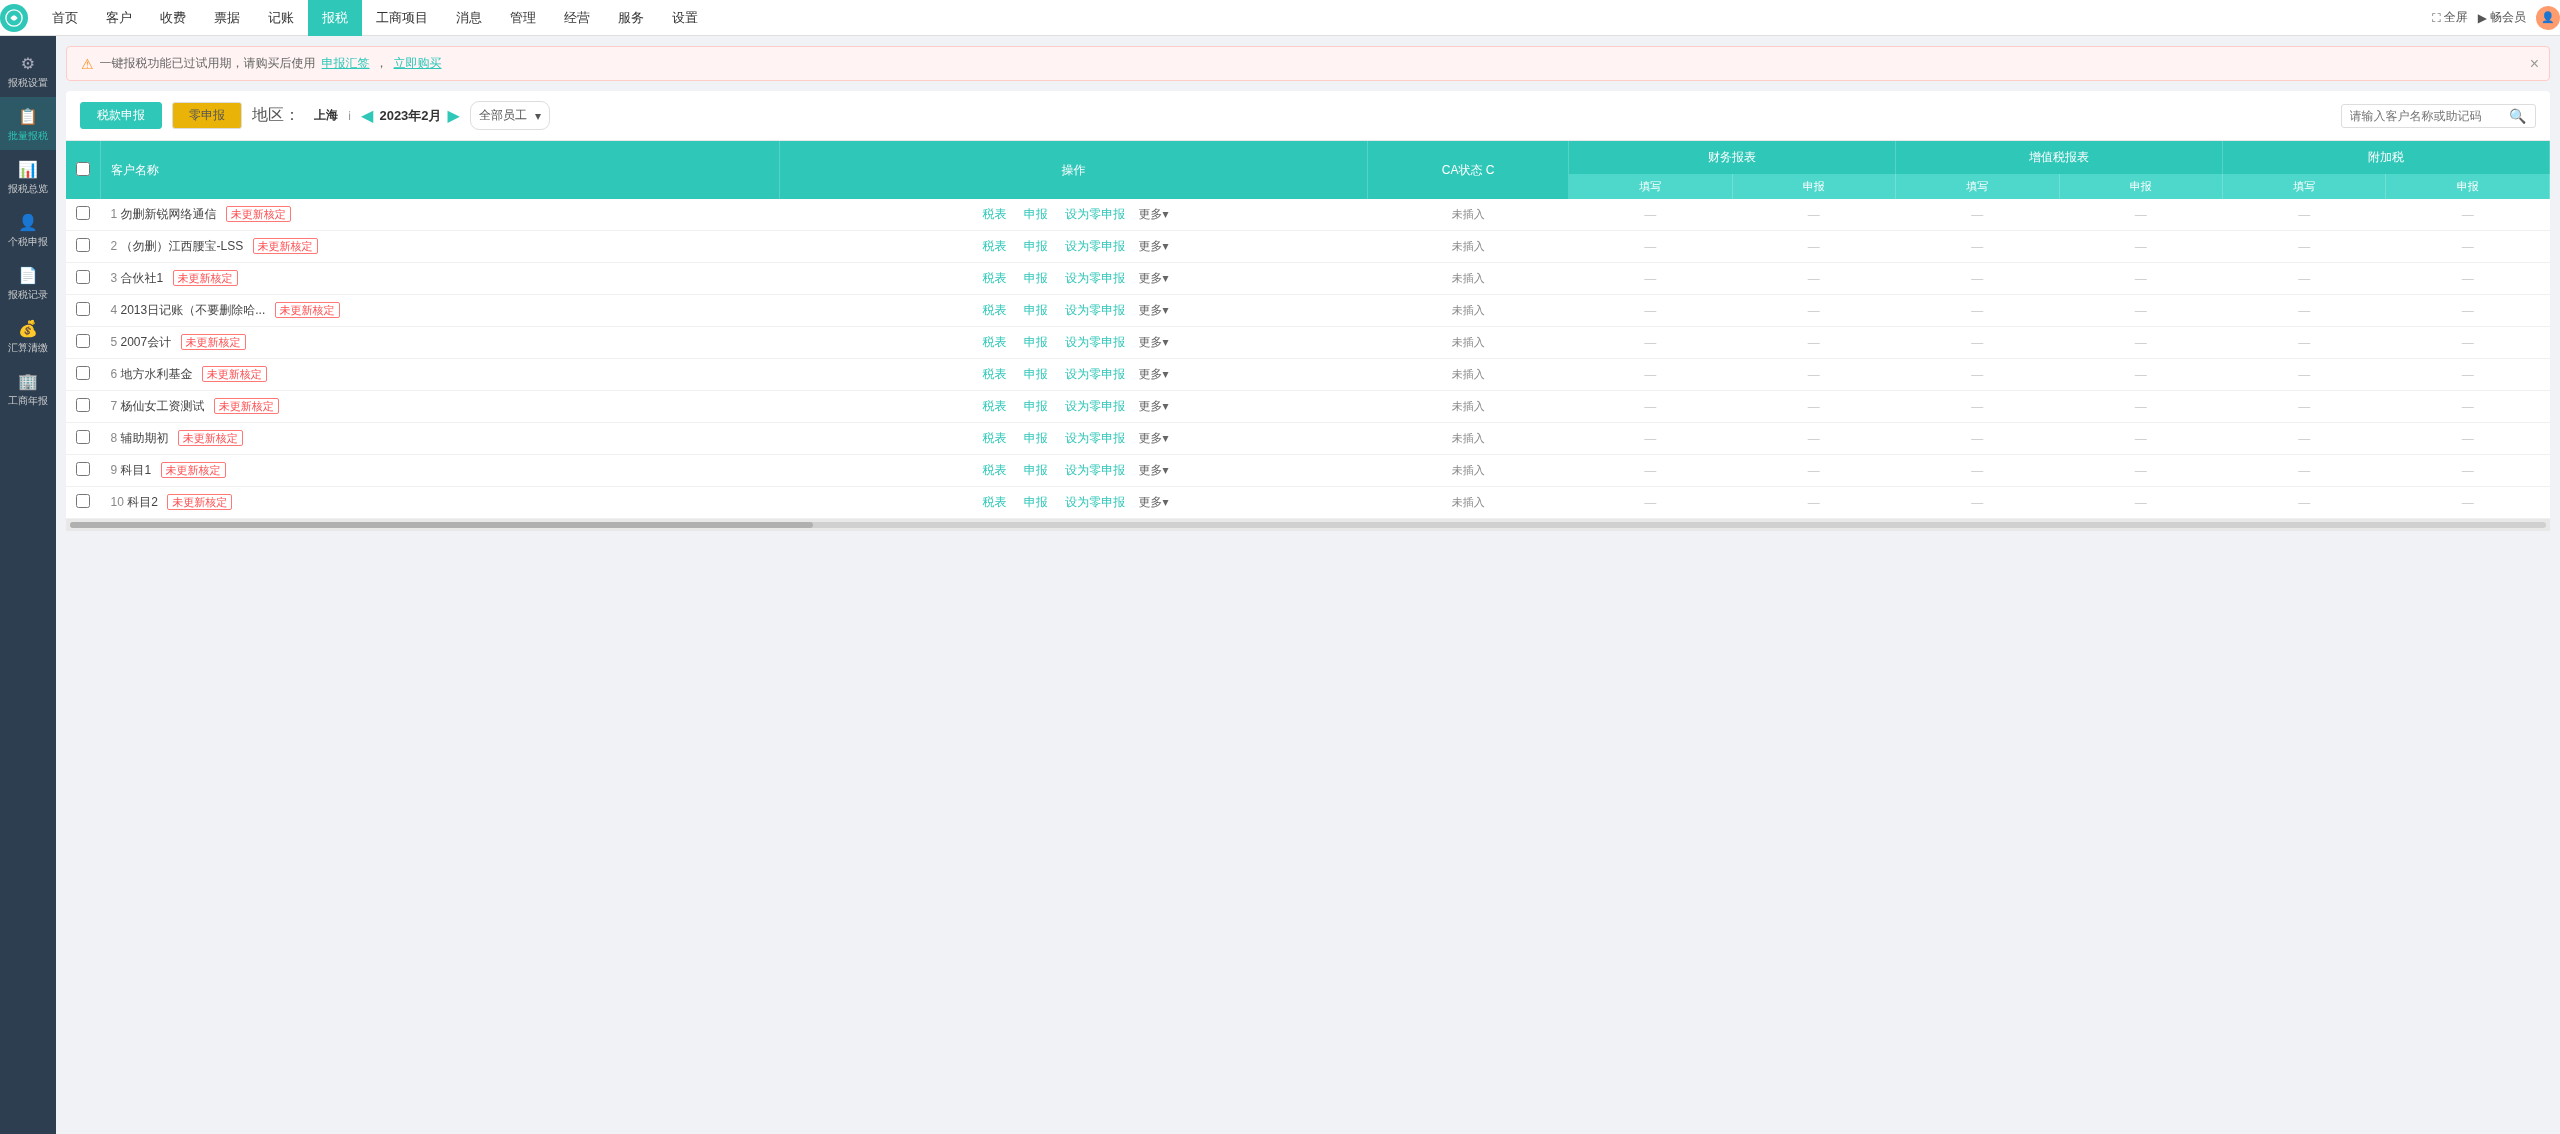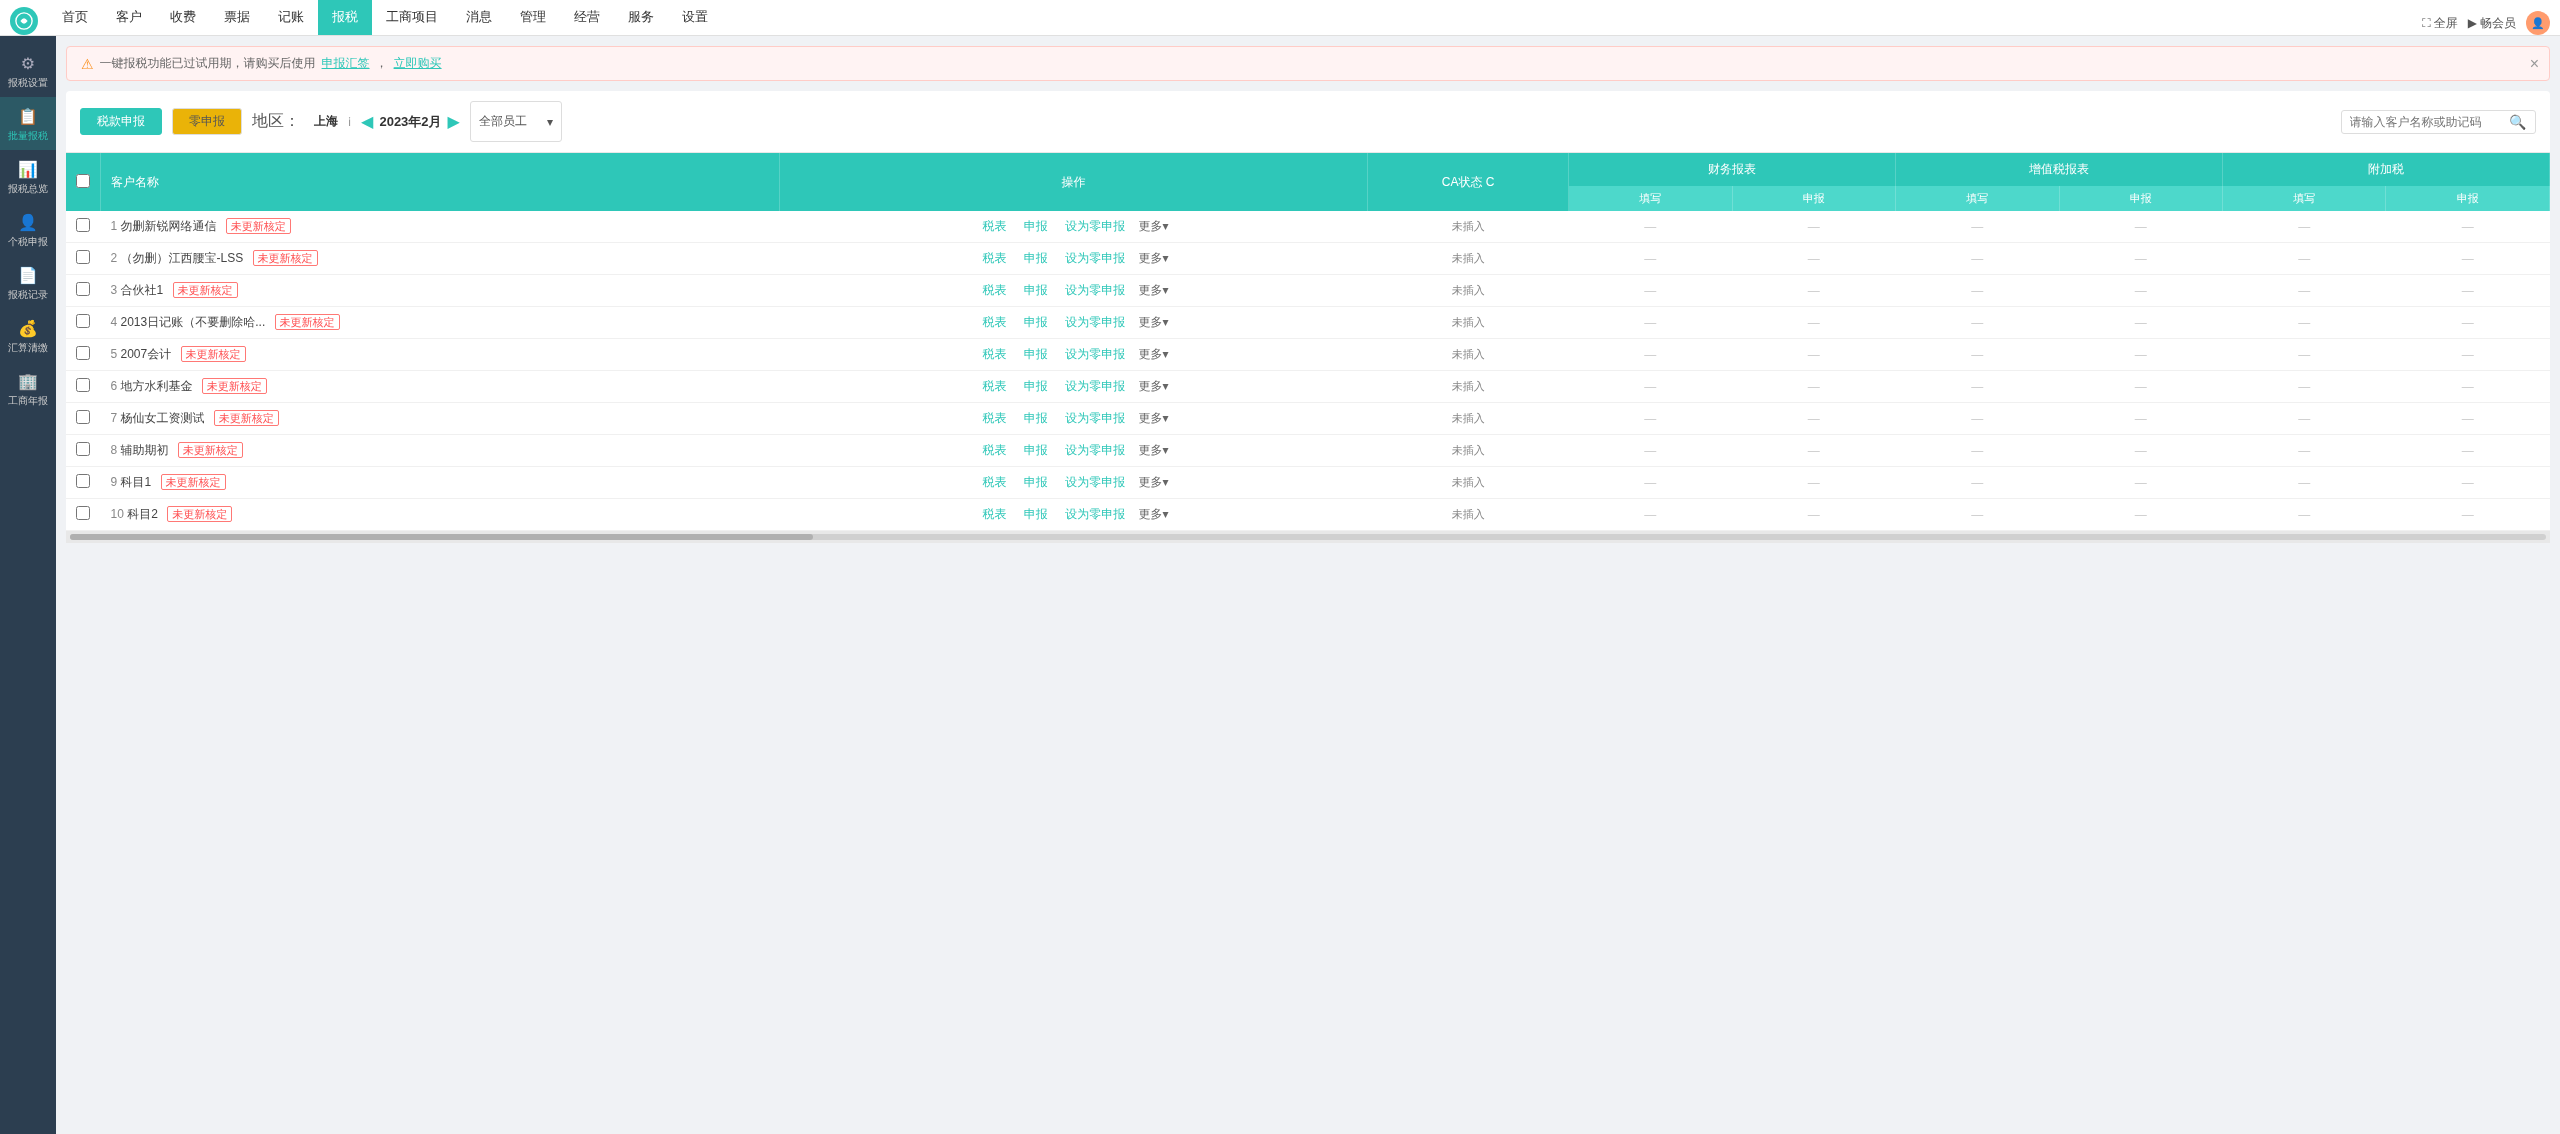--- a/index.html
+++ b/index.html
@@ -1,19 +1,19 @@
 <!DOCTYPE html>
 <html><head>
   <meta charset="utf-8">
   <style>
     * { box-sizing: border-box; margin: 0; padding: 0; }
     body { font-family: 'Microsoft YaHei', Arial, sans-serif; font-size: 12px; background: #f0f2f5; display: flex; flex-direction: column; height: 100vh; overflow: hidden; }
 
     
-    .top-nav { background: #fff; height: 36px; display: flex; align-items: flex-end; border-bottom: 1px solid #e0e0e0; padding: 0 10px; flex-shrink: 0; }
+    .top-nav { background: #fff; height: 36px; display: flex; align-items: center; border-bottom: 1px solid #e0e0e0; padding: 0 0; flex-shrink: 0; }
     .top-nav .logo { width: 28px; height: 28px; background: #2ec7b8; border-radius: 50%; display: flex; align-items: center; justify-content: center; margin-right: 10px; }
     .top-nav .logo svg { width: 18px; height: 18px; }
     .top-nav .nav-items { display: flex; flex: 1; }
     .top-nav .nav-item { padding: 0 14px; height: 36px; display: flex; align-items: center; cursor: pointer; color: #333; font-size: 13px; }
     .top-nav .nav-item.active { background: #2ec7b8; color: #fff; }
     .top-nav .nav-right { display: flex; align-items: center; gap: 10px; margin-left: auto; font-size: 12px; color: #666; }
     .top-nav .nav-right .fullscreen-btn, .top-nav .nav-right .vip-btn { display: flex; align-items: center; gap: 3px; cursor: pointer; color: #555; font-size: 12px; }
     .top-nav .nav-right .avatar { width: 24px; height: 24px; background: #ff9c6e; border-radius: 50%; display: flex; align-items: center; justify-content: center; color: #fff; font-size: 11px; cursor: pointer; }
 
     
@@ -39,21 +39,21 @@
     
     .filter-bar { background: #fff; border-radius: 4px 4px 0 0; padding: 10px 14px; display: flex; align-items: center; gap: 10px; border-bottom: 1px solid #e8e8e8; }
     .tab-btn { padding: 4px 16px; border: 1px solid #ddd; border-radius: 3px; background: #eab308; cursor: pointer; font-size: 12px; color: #555; }
     .tab-btn.active { background: #2ec7b8; color: #fff; border-color: #2ec7b8; }
     .region-label { font-size: 16px; color: #555; }
     .region-value { color: #333; font-weight: bold; margin-left: 4px; }
     .info-icon { color: #999; font-size: 12px; cursor: pointer; }
     .date-nav { display: flex; align-items: center; gap: 6px; }
     .date-nav .arrow { cursor: pointer; color: #2ec7b8; font-size: 16px; }
     .date-nav .date-text { font-size: 13px; color: #333; font-weight: bold; }
-    .dept-select { border: 1px solid #ddd; border-radius: 3px; padding: 11px 8px; font-size: 12px; cursor: pointer; display: flex; align-items: center; gap: 20px; color: #555; }
+    .dept-select { border: 1px solid #ddd; border-radius: 9px; padding: 5px 8px; font-size: 12px; cursor: pointer; display: flex; align-items: center; gap: 8px; color: #555; }
     .search-box { margin-left: auto; display: flex; align-items: center; border: 1px solid #ddd; border-radius: 3px; padding: 3px 8px; background: #fff; }
     .search-box input { border: none; outline: none; font-size: 12px; color: #555; width: 160px; }
     .search-box .search-icon { color: #999; cursor: pointer; font-size: 14px; }
 
     
     .action-bar { background: #fff; padding: 8px 14px; display: flex; align-items: center; gap: 8px; border-bottom: 1px solid #e8e8e8; }
     .taxpayer-tab { padding: 4px 12px; border-bottom: 2px solid transparent; cursor: pointer; font-size: 12px; color: #555; }
     .taxpayer-tab.active { border-bottom-color: #2ec7b8; color: #2ec7b8; font-weight: bold; }
     .action-btns { margin-left: auto; display: flex; gap: 8px; }
     .action-btn { padding: 4px 12px; border: 1px solid #ddd; border-radius: 3px; background: #fff; cursor: pointer; font-size: 12px; color: #555; }

